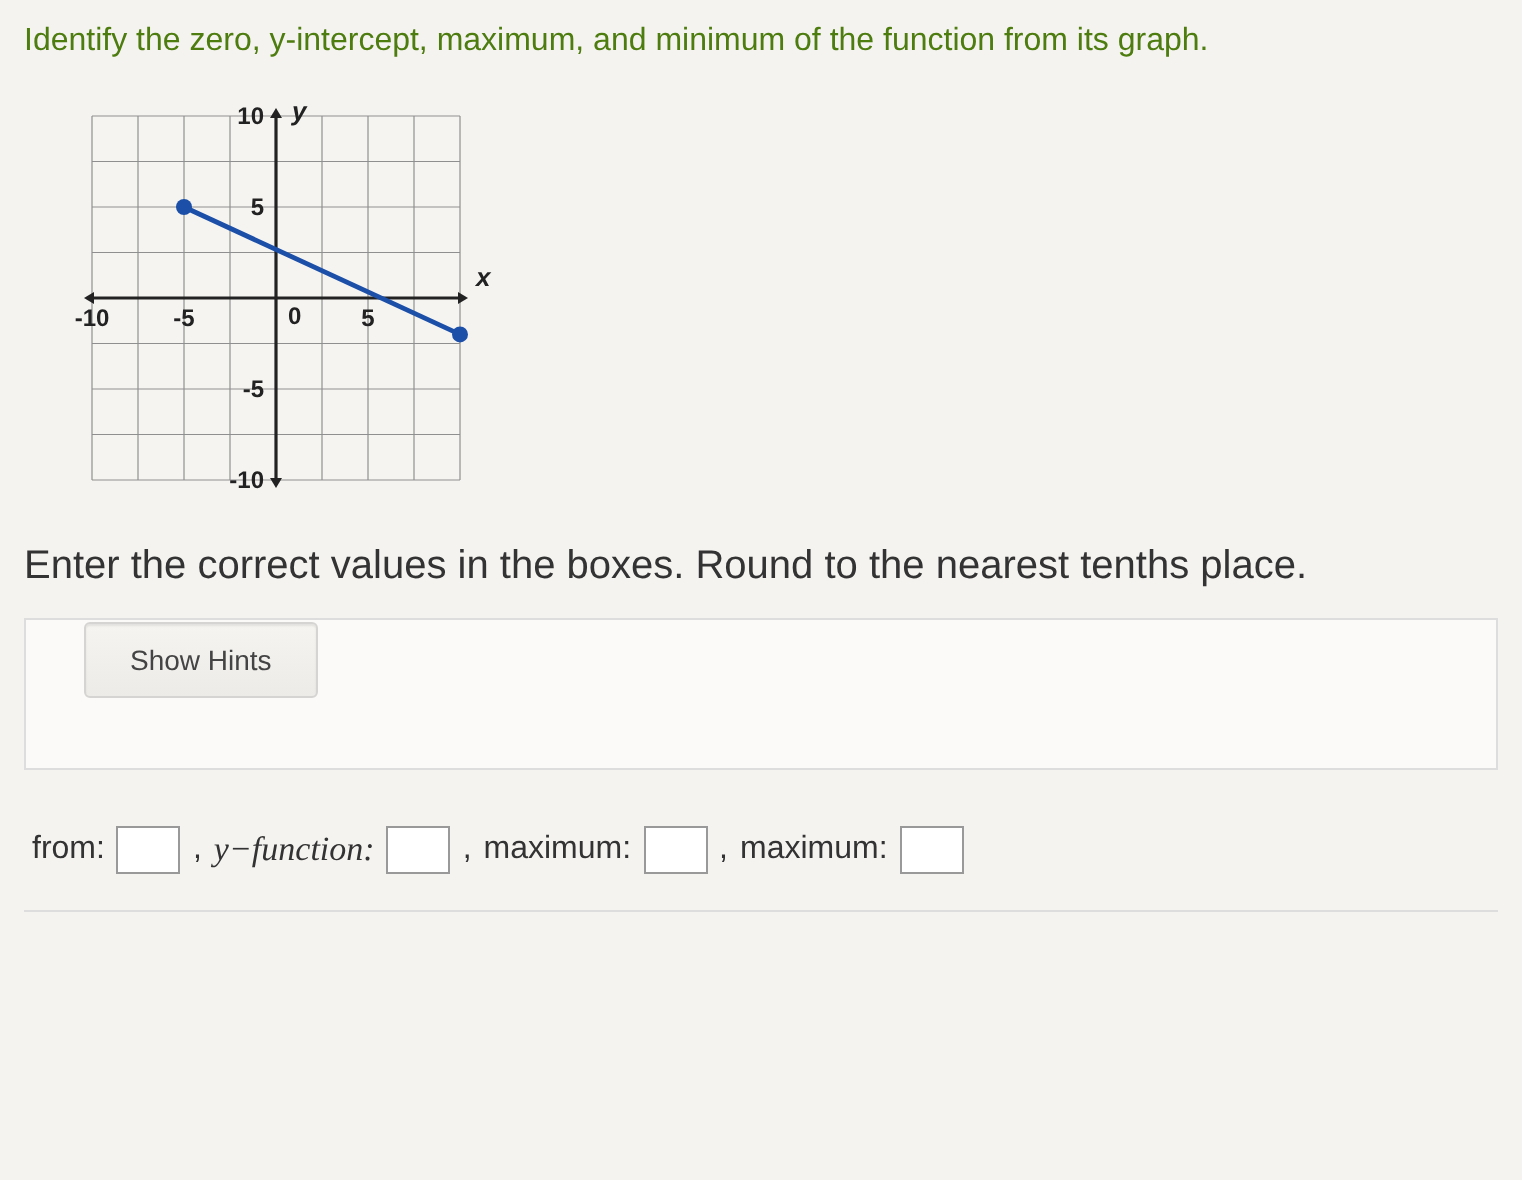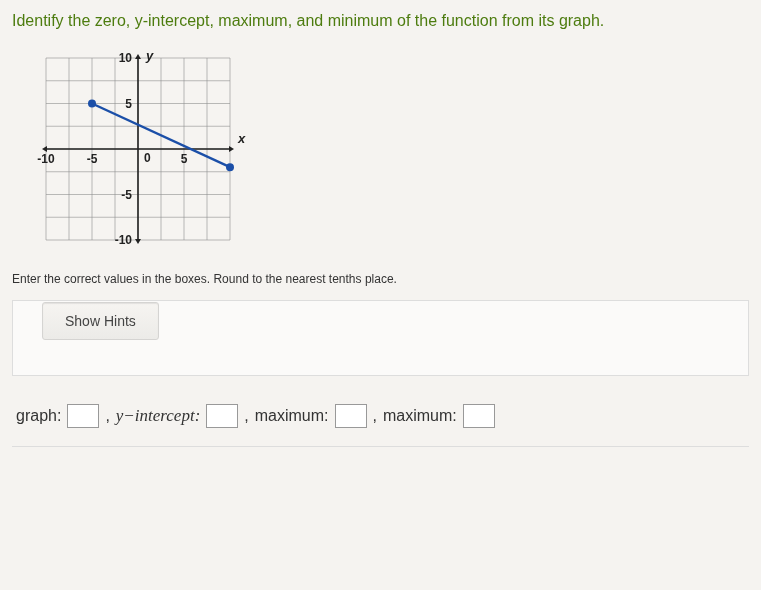--- a/index.html
+++ b/index.html
@@ -14,21 +14,21 @@
       font-size: 16px;
       font-weight: 500;
       margin-bottom: 14px;
       color: #4d7c0f;
     }
     .graph-wrap {
       margin-bottom: 18px;
       margin-left: 4px;
     }
     .instruction-text {
-      font-size: 12px;
+      font-size: 20px;
       color: #333;
       margin-bottom: 14px;
     }
     .hints-panel {
       background: #fbfaf9;
       border: 1px solid #ddd;
       border-top: 1px solid #ddd;
       border-bottom: 1px solid #ddd;
       padding: 1px;
       margin-bottom: 22px;
@@ -123,24 +123,24 @@
     </svg>
 </div>
 
 <div class="instruction-text">Enter the correct values in the boxes. Round to the nearest tenths place.</div>
 
 <div class="hints-panel">
   <button class="hints-btn">Show Hints</button>
 </div>
 
 <div class="answer-row">
-  <span class="lbl">graph:</span>
+  <span class="lbl">from:</span>
   <input class="answer-box" style="">
   <span class="lbl">,</span>
-  <span class="lbl ital">y−intercept:</span>
+  <span class="lbl ital">y−function:</span>
   <input class="answer-box" style="">
   <span class="lbl">,</span>
   <span class="lbl">maximum:</span>
   <input class="answer-box" style="">
   <span class="lbl">,</span>
   <span class="lbl">maximum:</span>
   <input class="answer-box" style="">
 </div>
 
 </body></html>

